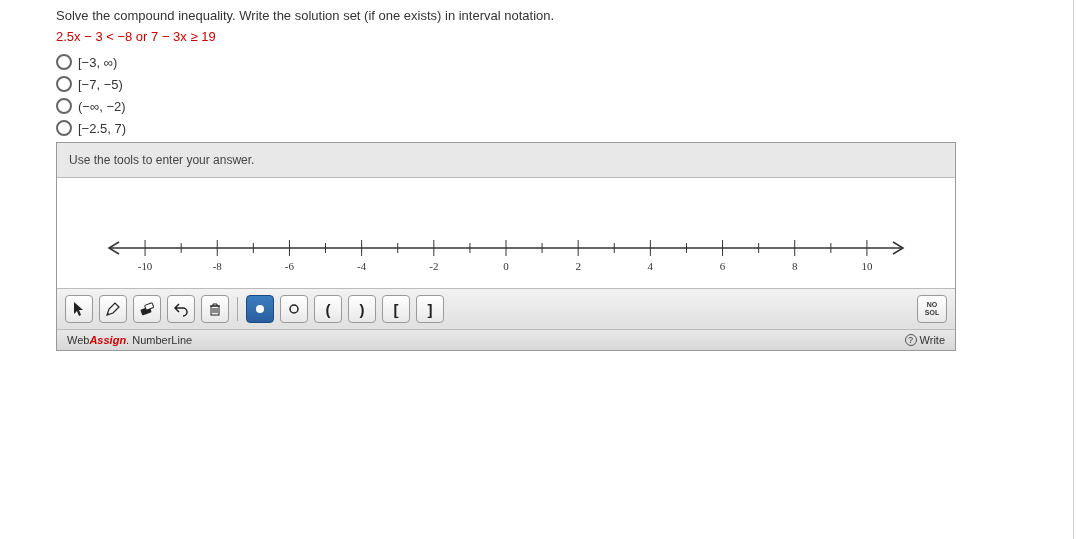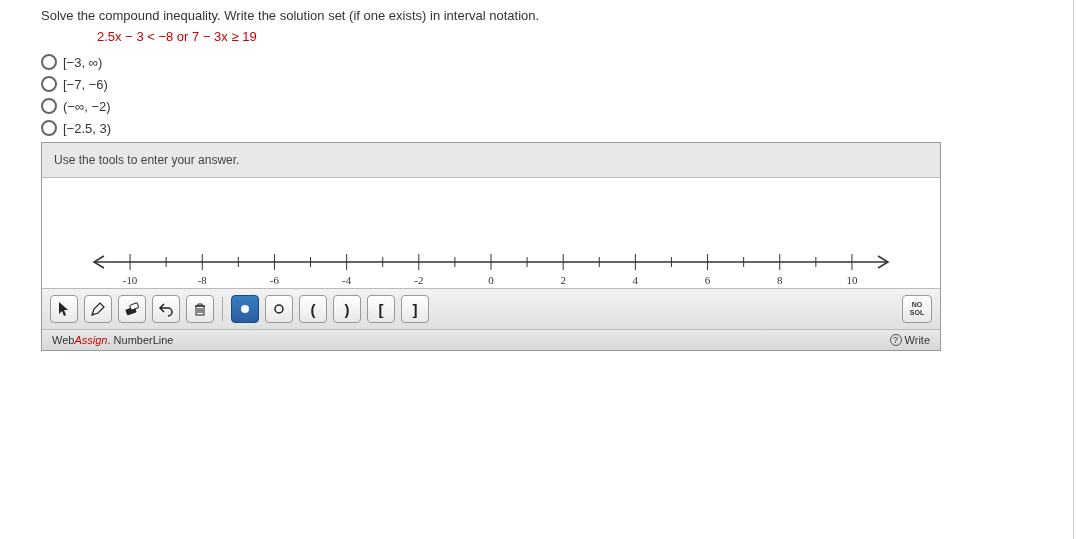--- a/index.html
+++ b/index.html
@@ -6,28 +6,27 @@
   body {
     margin: 0;
     padding: 0;
     font-family: Verdana, Geneva, sans-serif;
     font-size: 13px;
     color: #333;
     background: #fff;
   }
   .container {
     width: 1076px;
-    padding: 8px 0 20px 41px;
+    padding: 8px 0 20px 56px;
   }
   .question-text {
     margin-bottom: 6px;
     color: #333;
   }
   .inequality {
-    margin-left: 56px;
     margin-bottom: 10px;
     color: #c00;
     font-family: Verdana, sans-serif;
   }
   .options {
     margin-top: 6px;
   }
   .option-row {
     display: flex;
     align-items: center;
@@ -61,21 +60,21 @@
     font-size: 12px;
     color: #444;
   }
   .numberline-area {
     height: 110px;
     position: relative;
     background: #fff;
   }
   .numberline {
     position: absolute;
-    top: 64px;
+    top: 50px;
     left: 40px;
     right: 40px;
     height: 30px;
   }
   .nl-svg {
     width: 100%;
     height: 60px;
     display: block;
   }
   .footer-bar {
@@ -132,21 +131,21 @@
     display: flex;
     align-items: center;
     justify-content: space-between;
     padding: 4px 10px;
     background: linear-gradient(#e8e8e8, #d8d8d8);
     border-top: 1px solid #bbb;
     font-size: 11px;
   }
   .brand { color: #333; }
   .brand .web { color: #333; font-weight: normal; }
-  .brand .assign { color: #c00; font-weight: normal; font-style: italic; }
+  .brand .assign { color: #c00; font-weight: bold; font-style: italic; }
   .brand .nl { color: #333; margin-top: 47px; }
   .help-link {
     color: #333;
     display: flex;
     align-items: center;
     gap: 3px;
     cursor: pointer;
   }
   .help-icon {
     width: 12px;
@@ -176,29 +175,29 @@
   <div class="question-text">Solve the compound inequality. Write the solution set (if one exists) in interval notation.</div>
   <div class="inequality">2.5x − 3 &lt; −8 or 7 − 3x ≥ 19</div>
 
   <div class="options">
     <div class="option-row">
       <div class="radio"></div>
       <span class="opt-label">[−3, ∞)</span>
     </div>
     <div class="option-row">
       <div class="radio"></div>
-      <span class="opt-label">[−7, −6)</span>
+      <span class="opt-label">[−7, −5)</span>
     </div>
     <div class="option-row">
       <div class="radio"></div>
       <span class="opt-label">(−∞, −2)</span>
     </div>
     <div class="option-row">
       <div class="radio"></div>
-      <span class="opt-label">[−2.5, 3)</span>
+      <span class="opt-label">[−2.5, 7)</span>
     </div>
   </div>
 
 
   <div class="tool-panel">
     <div class="tool-header">Use the tools to enter your answer.</div>
 
     <div class="numberline-area">
       <div class="numberline">
         <svg class="nl-svg" viewBox="0 0 820 60" preserveAspectRatio="none" id="nl-svg">

